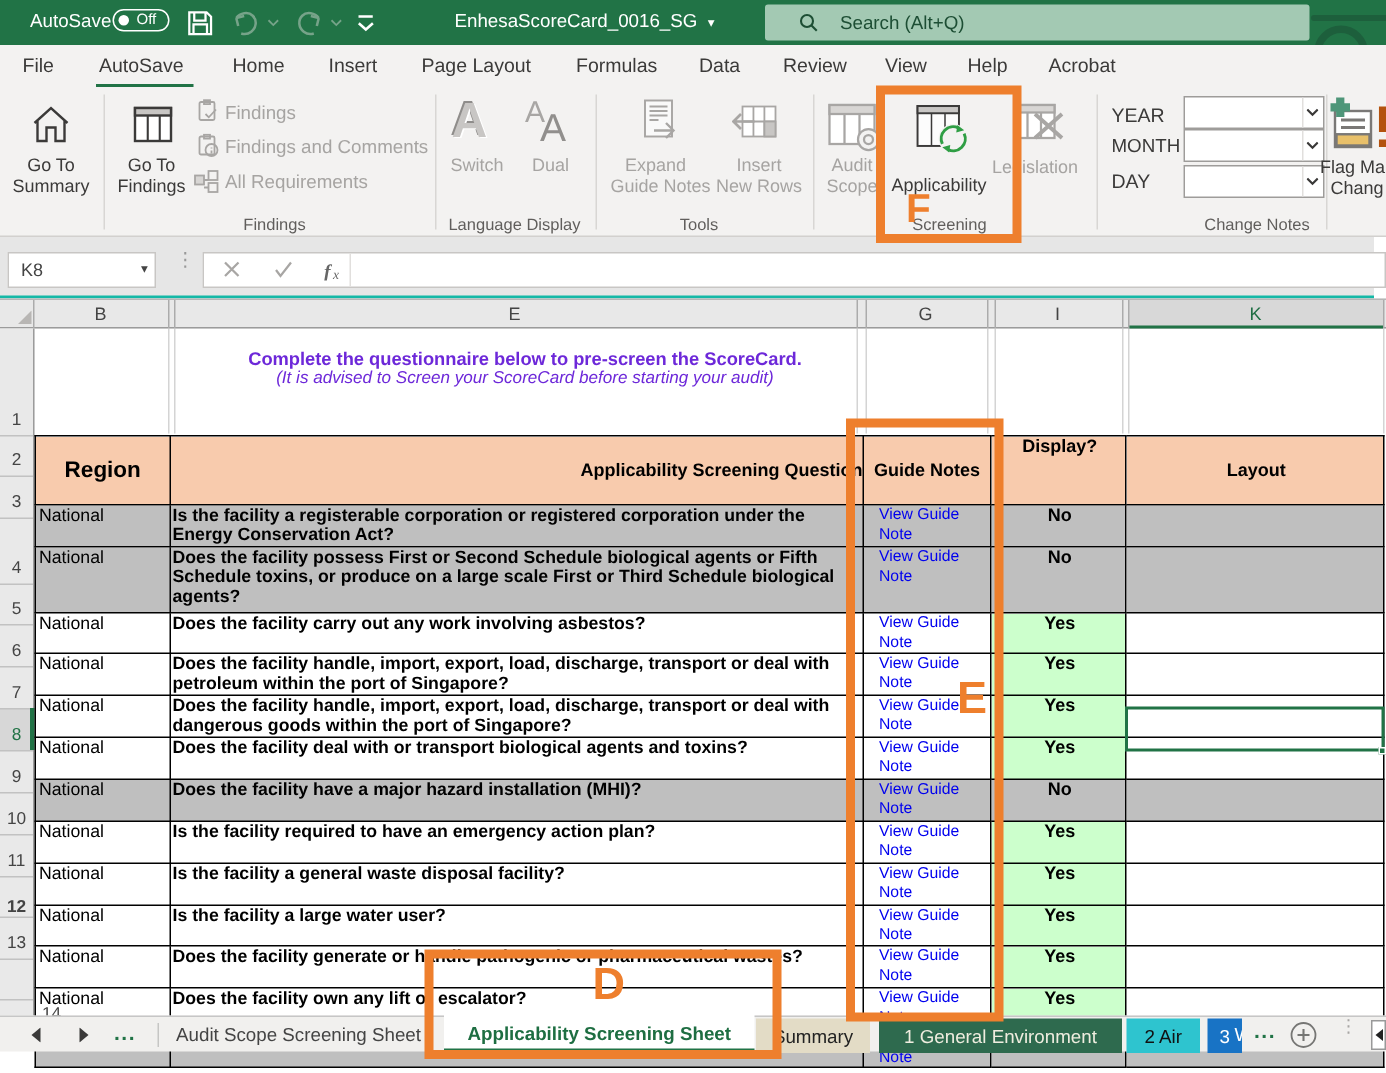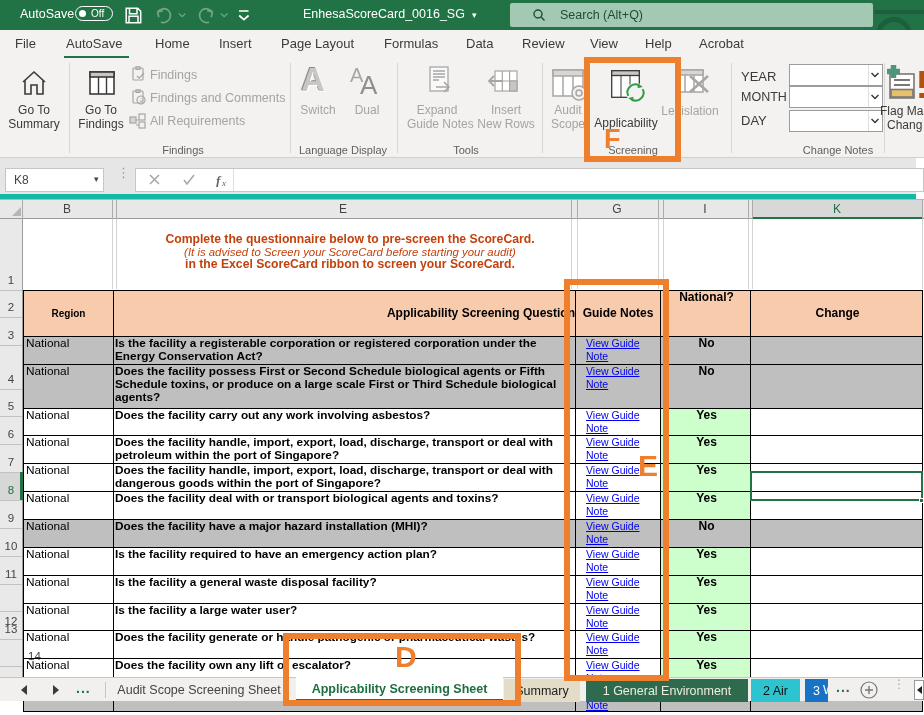--- a/index.html
+++ b/index.html
@@ -29,49 +29,49 @@
 .gsep { position:absolute; top:5px; width:1px; height:90px; background:#D8D6D4; }
 .glabel { position:absolute; top:86px; font-size:11px; color:#605E5C; text-align:center; }
 .btxt { position:absolute; font-size:12px; color:#3B3A39; text-align:center; white-space:nowrap; }
 .btxt.dis { color:#A6A4A2; }
 .stxt { position:absolute; font-size:12.5px; color:#A6A4A2; white-space:nowrap; }
 .combo { position:absolute; left:789px; width:94px; height:22px; background:#fff; border:1px solid #9E9C9A; }
 .combo .chev { position:absolute; right:3px; top:7px; width:8px; height:6px; }
 .combo .cdiv { position:absolute; right:13px; top:0px; width:1px; height:20px; background:#E1DFDD; }
 
 
-#fbar { left:0; top:158px; width:916px; height:41px; background:#E6E6E6; border-bottom:5px solid #14b8a6; }
+#fbar { left:0; top:158px; width:916px; height:41px; background:#E6E6E6; border-bottom:2px solid #14b8a6; }
 #namebox { left:5px; top:10px; width:99px; height:24px; background:#fff; border:1px solid #C8C6C4; font-size:12px; color:#444; }
 #fxicons { left:135px; top:10px; width:789px; height:24px; background:#fff; border:1px solid #C8C6C4; }
 
 
 #colheads { left:0; top:199px; width:924px; height:20px; background:#E8E8E8; border-top:1px solid #B5B5B5; border-bottom:1px solid #9B9B9B; font-size:12px; color:#444; }
 .chl { position:absolute; top:2px; width:40px; text-align:center; }
 .chsep { position:absolute; top:0px; width:1px; height:19px; background:#ABABAB; }
 
 
 #rowheads { left:0; top:219px; width:23px; height:458px; background:#E9E9E9; border-right:1px solid #9B9B9B; }
 .rn { position:absolute; left:0; width:22px; text-align:center; font-size:11.5px; color:#444; }
 .rhsep { position:absolute; left:0; width:22px; height:1px; background:#C2C2C2; }
 .vgrid { position:absolute; top:219px; width:1px; height:70px; background:#D4D4D4; }
 
 
-#rowtext { left:0px; top:234px; width:700px; text-align:center; color:#c2410c; white-space:nowrap; }
+#rowtext { left:0px; top:234px; width:700px; text-align:center; color:#6d28d9; white-space:nowrap; }
 table#sheet { position:absolute; left:23px; top:290px; border-collapse:collapse; table-layout:fixed; font-size:11.8px; color:#000; }
 table#sheet td { border:1.5px solid #000; padding:0 0 0 2px; vertical-align:top; overflow:hidden; line-height:13.1px; }
 table#sheet td.c-q { padding-left:1px; }
 td.c-reg { width:90px; }
 td.c-q { width:462px; font-weight:bold; }
 td.c-g { width:85px; }
 table#sheet td.c-g { padding:0 0 0 10px; font-size:10.5px; line-height:12.5px; }
 td.c-rel { width:90px; font-weight:bold; text-align:center; vertical-align:middle; padding:0; font-size:12px; }
 td.c-com { width:172px; }
 tr.gray td { background:#BFBFBF; }
 td.yes { background:#CCFFCC; }
-a.gl { color:#0000EE; text-decoration:underline; }
+a.gl { color:#0000EE; }
 tr.hdr td { background:#F8CBAD; font-weight:bold; text-align:center; vertical-align:middle; padding:0; font-size:12px; }
 
 
 #tabbar { left:0; top:677px; width:924px; height:24px; background:#F1F0EE; border-top:1px solid #C6C6C6; }
 .sheettab { position:absolute; top:0px; height:24px; font-size:12.5px; text-align:center; }
 #statusbar { left:0; top:701px; width:924px; height:14px; background:#F3F2F1; border-top:1px solid #D1CFCD; font-size:12px; color:#444; overflow:hidden; }
 
 
 .obox { position:absolute; border:6px solid #EE7F2D; z-index:50; }
 .olet { position:absolute; color:#EE7F2D; font-weight:bold; z-index:51; }
@@ -335,53 +335,52 @@
       <div class="rhsep" style="top: 253px;"></div>
       <div class="abs" style="left: 20px; top: 253px; width: 3px; height: 28px; background: rgb(33, 115, 70);"></div>
       <div class="rn" style="top: 265px; color: rgb(33, 115, 70);">8</div>
       <div class="rhsep" style="top: 281px;"></div>
       <div class="rn" style="top: 293px;">9</div>
       <div class="rhsep" style="top: 309px;"></div>
       <div class="rn" style="top: 321px;">10</div>
       <div class="rhsep" style="top: 337px;"></div>
       <div class="rn" style="top: 349px;">11</div>
       <div class="rhsep" style="top: 365px;"></div>
-      <div class="rn" style="top: 396px;">12</div>
+      <div class="rn" style="top: 380px; font-weight: bold;">12</div>
       <div class="rhsep" style="top: 392px;"></div>
       <div class="rn" style="top: 404px;">13</div>
       <div class="rhsep" style="top: 420px;"></div>
-      <div class="rn" style="top: 431px; padding-left: 28px;">14</div>
+      <div class="rn" style="top: 451px; padding-left: 28px;">14</div>
       <div class="rhsep" style="top: 447px;"></div>
       <div class="rn" style="top: 442px;"></div>
     </div>
 
 <div class="vgrid abs" style="left:112px"></div>
 <div class="vgrid abs" style="left:116px"></div>
 <div class="vgrid abs" style="left:571px"></div>
 <div class="vgrid abs" style="left:577px"></div>
 <div class="vgrid abs" style="left:658px"></div>
 <div class="vgrid abs" style="left:663px"></div>
 <div class="vgrid abs" style="left:748px"></div>
 <div class="vgrid abs" style="left:752px"></div>
 <div class="vgrid abs" style="left:922px"></div>
 
 <div id="rowtext" class="abs">
   <div style="font-size:12.2px;font-weight:bold;line-height:11.5px">Complete the questionnaire below to pre-screen the ScoreCard.</div>
   <div style="font-size:11.4px;font-style:italic;line-height:12.5px">(It is advised to Screen your ScoreCard before starting your audit)</div>
-  <div style="font-size:12.2px;font-weight:bold;line-height:12.5px">in the Excel ScoreCard ribbon to screen your ScoreCard.</div>
 </div>
 
 <table id="sheet">
 <tbody>
         <tr class="hdr" style="height: 27px;">
-          <td class="c-reg" style="text-align:center;font-weight:bold;vertical-align:middle;font-size:10px;padding:16px">Region</td>
+          <td class="c-reg" style="text-align:center;font-weight:bold;vertical-align:middle;font-size:15px;padding:16px">Region</td>
           <td class="c-q" style="text-align:right;font-weight:bold;vertical-align:middle">Applicability Screening Question</td>
           <td class="c-g" style="text-align:center;font-weight:bold;font-size:12px;vertical-align:middle;padding:0">Guide Notes</td>
-          <td class="c-rel">National?</td>
-          <td class="c-com" style="text-align:center;font-weight:bold;vertical-align:middle;font-size:12px">Change</td>
+          <td class="c-rel">Display?</td>
+          <td class="c-com" style="text-align:center;font-weight:bold;vertical-align:middle;font-size:12px">Layout</td>
         </tr>
         <tr class="gray" style="height: 28px;">
           <td class="c-reg">National</td>
           <td class="c-q">Is the facility a registerable corporation or registered corporation under the<br>Energy Conservation Act?</td>
           <td class="c-g"><a class="gl">View Guide<br>Note</a></td>
           <td class="c-rel">No</td>
           <td class="c-com"></td>
         </tr>
         <tr class="gray" style="height: 44px;">
           <td class="c-reg">National</td>

